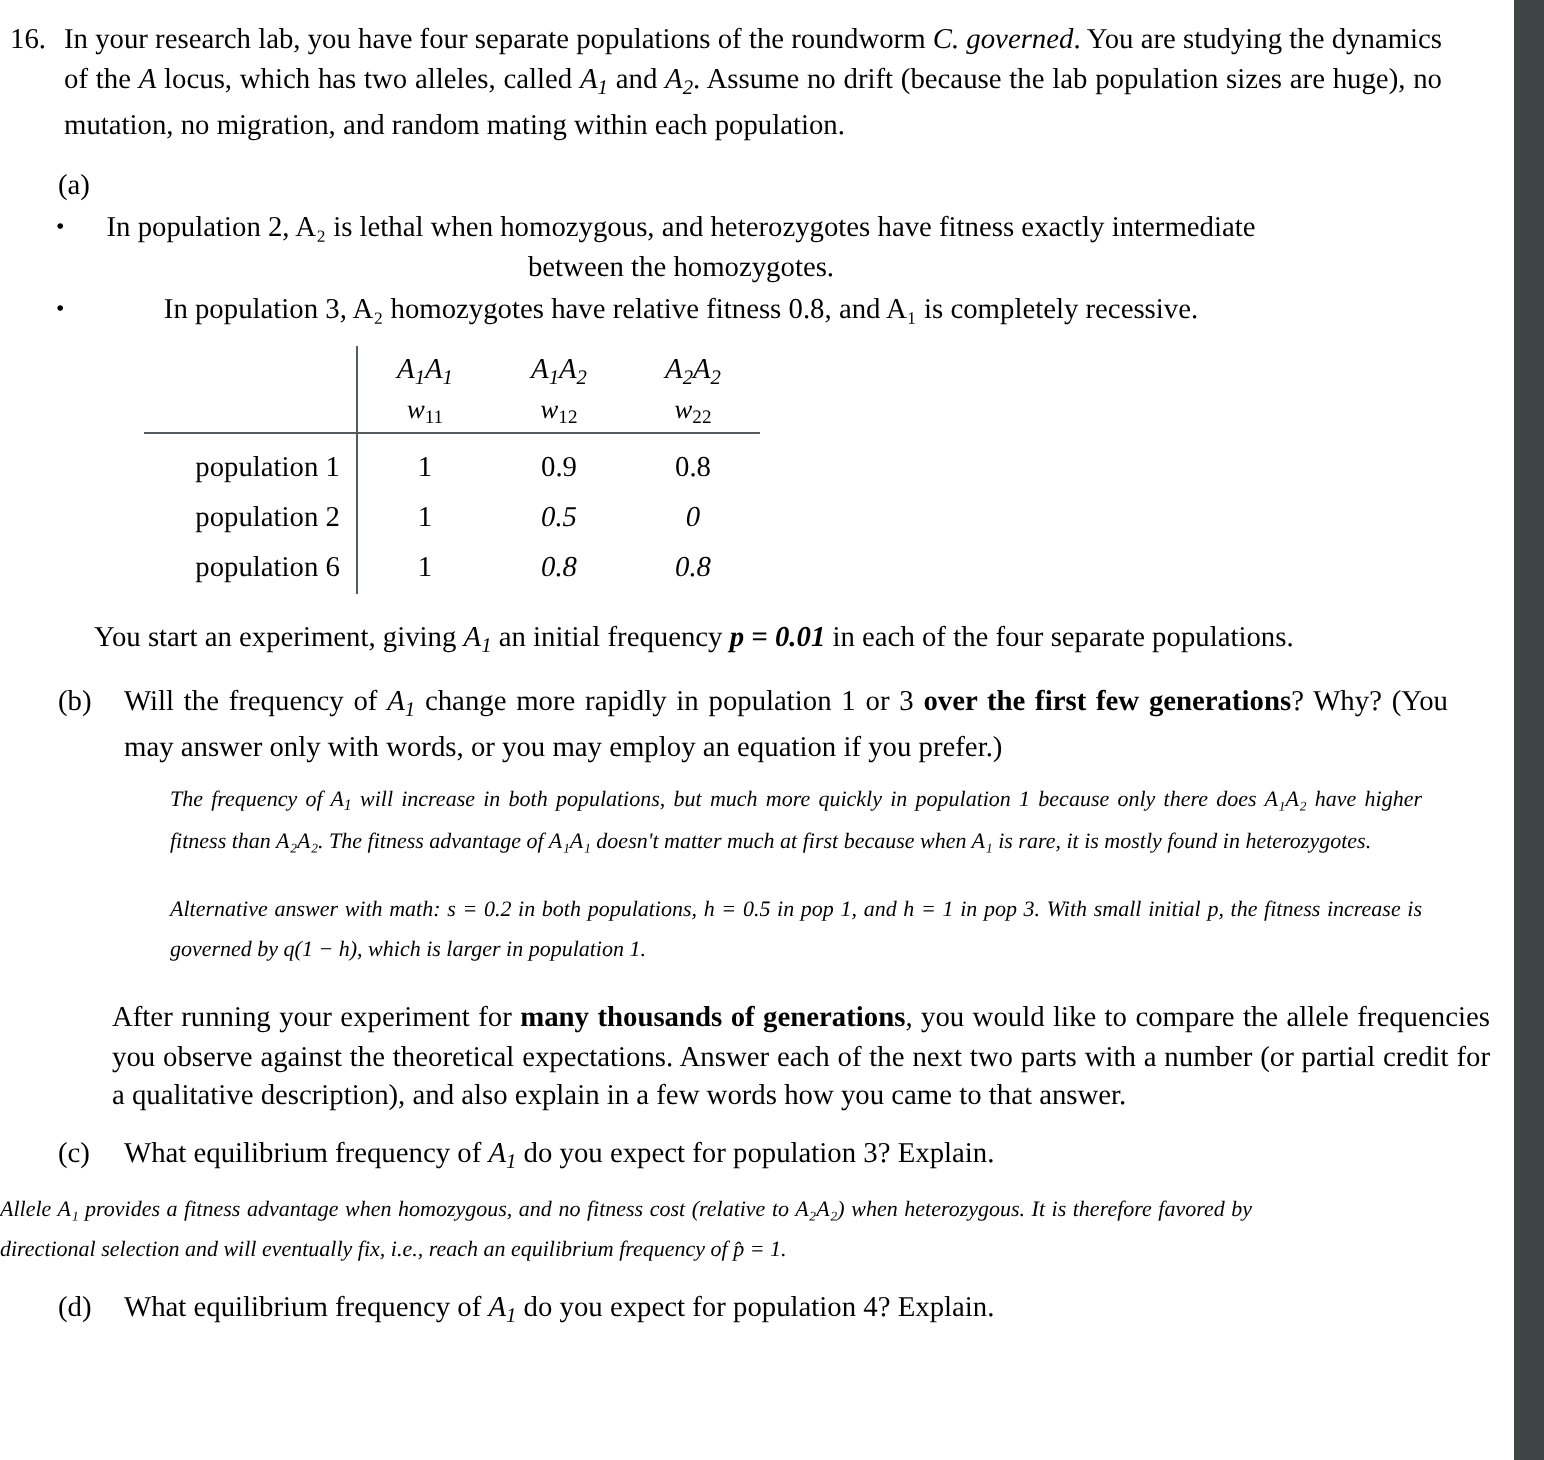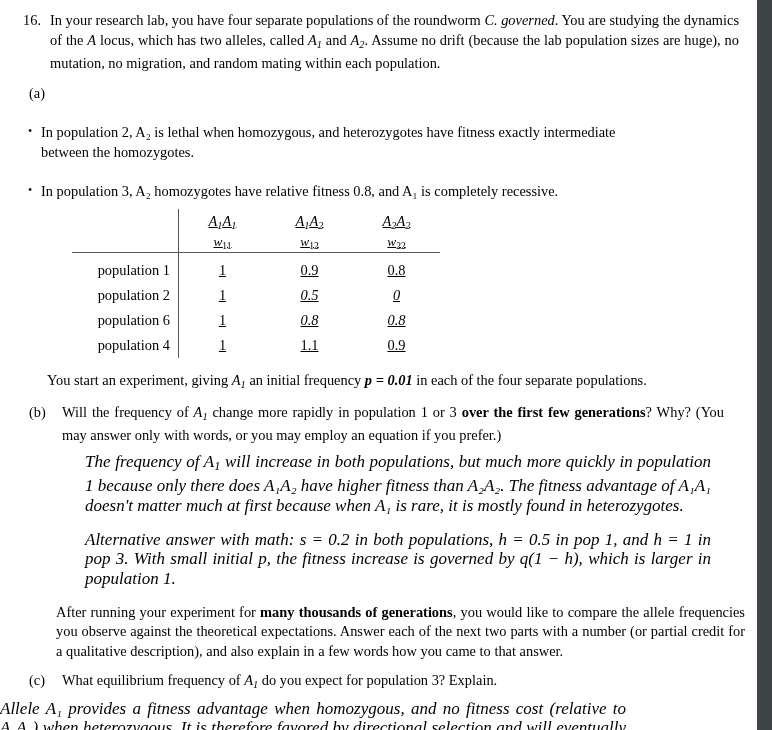--- a/index.html
+++ b/index.html
@@ -76,43 +76,43 @@
   .bullets {
     margin: 2px 0 0 0;
     padding: 0;
     list-style: none;
     width: 640px;
   }
   .bullets li {
     position: relative;
     padding-left: 13px;
     margin-left: 28px;
-    margin-top: 20px;
-    font-size: 14.4px;
-    line-height: 19.6px;
-    text-align: left;
+    margin-top: 2px;
+    font-size: 14.4px;
+    line-height: 19.6px;
+    text-align: center;
   }
   .bullets li::before {
     content: "\2022";
     position: absolute;
     left: 0;
     top: -1px;
     font-size: 12px;
   }
 
   .para {
     font-size: 14.4px;
     line-height: 19.6px;
     text-align: justify;
     margin: 0;
   }
 
   .answer {
     font-style: italic;
-    font-size: 17px;
+    font-size: 11px;
     line-height: 19.3px;
     text-align: justify;
     margin: 1px 0 0 0;
   }
   .answer.tight {
     margin-top: 15px;
   }
 
   
   .it { font-style: italic; }
@@ -143,23 +143,22 @@
     padding-right: 8px;
     width: 98px;
     height: 25px;
     white-space: nowrap;
   }
   table.fitness .vrule {
     border-left: 1.3px solid #555a5d;
   }
   table.fitness .gcol {
     width: 47px;
-    padding: 0 20px;
+    padding: 0 10px;
     height: 22px;
-    text-decoration: underline;
   }
   table.fitness .hdr-geno td {
     height: 21px;
     padding-top: 2px;
   }
   table.fitness .hdr-w td {
     height: 20px;
     font-style: italic;
     font-size: 13.3px;
     text-align: center;
@@ -170,21 +169,21 @@
   }
   table.fitness .val { height: 25px; }
   table.fitness .filled { font-style: italic; }
   .spacer-top td { height: 5px; }
 </style>
 </head>
 <body>
 
 <div class="page">
 
-  <div class="qnum-row" style="margin-top:11px;justify-content:center;">
+  <div class="qnum-row" style="margin-top:11px;">
     <div class="qnum">16.</div>
     <div class="qbody">
       <span>In your research lab, you have four separate populations of the roundworm </span><span class="it">C. governed</span><span>. You are studying the</span>
       <span>dynamics of the </span><span class="it">A</span><span> locus, which has two alleles, called </span><span class="it">A</span><sub>1</sub><span> and </span><span class="it">A</span><sub>2</sub><span>. Assume no drift (because the lab population</span>
       <span>sizes are huge), no mutation, no migration, and random mating within each population.</span>
     </div>
   </div>
 
   <div class="part-row" style="margin-top:10px;">
     <div class="part-label">(a)</div>
@@ -228,26 +227,20 @@
           <td class="gcol val vrule">1</td>
           <td class="gcol val filled">0.5</td>
           <td class="gcol val filled">0</td>
         </tr>
         <tr>
           <td class="rowlab val">population 6</td>
           <td class="gcol val vrule">1</td>
           <td class="gcol val filled">0.8</td>
           <td class="gcol val filled">0.8</td>
         </tr>
-        <tr>
-          <td class="rowlab val">population 4</td>
-          <td class="gcol val vrule">1</td>
-          <td class="gcol val">1.1</td>
-          <td class="gcol val">0.9</td>
-        </tr>
       </tbody>
     </table>
   </div>
 
   <div style="margin-left:47px; width:689px; margin-top:13px;">
     <p class="para"><span>You start an experiment, giving </span><span class="it">A</span><sub>1</sub><span> an initial frequency </span><span class="bd it">p = 0.01</span><span> in each of the four separate populations.</span></p>
   </div>
 
   <div class="part-row" style="margin-top:8px;">
     <div class="part-label">(b)</div>

